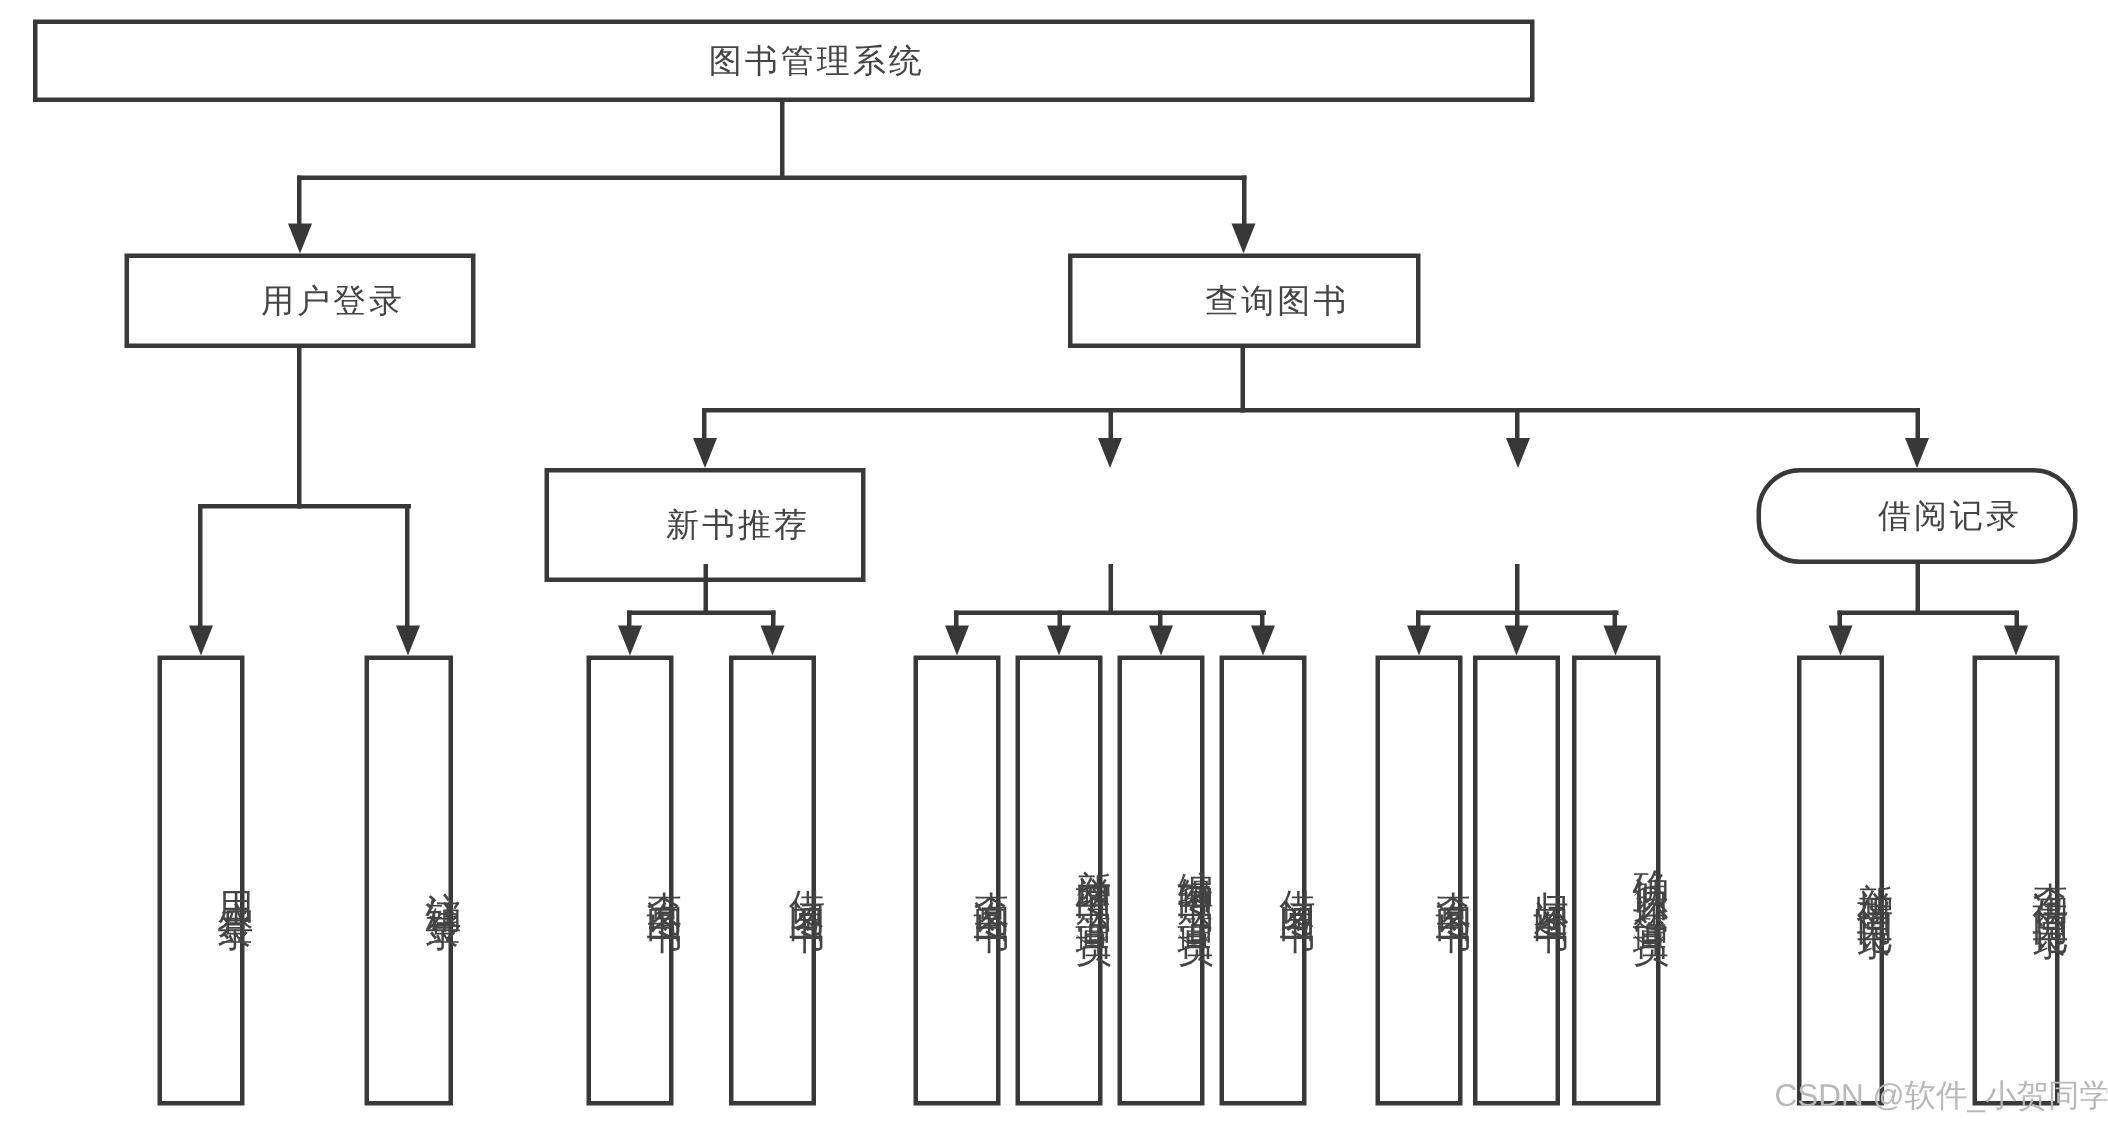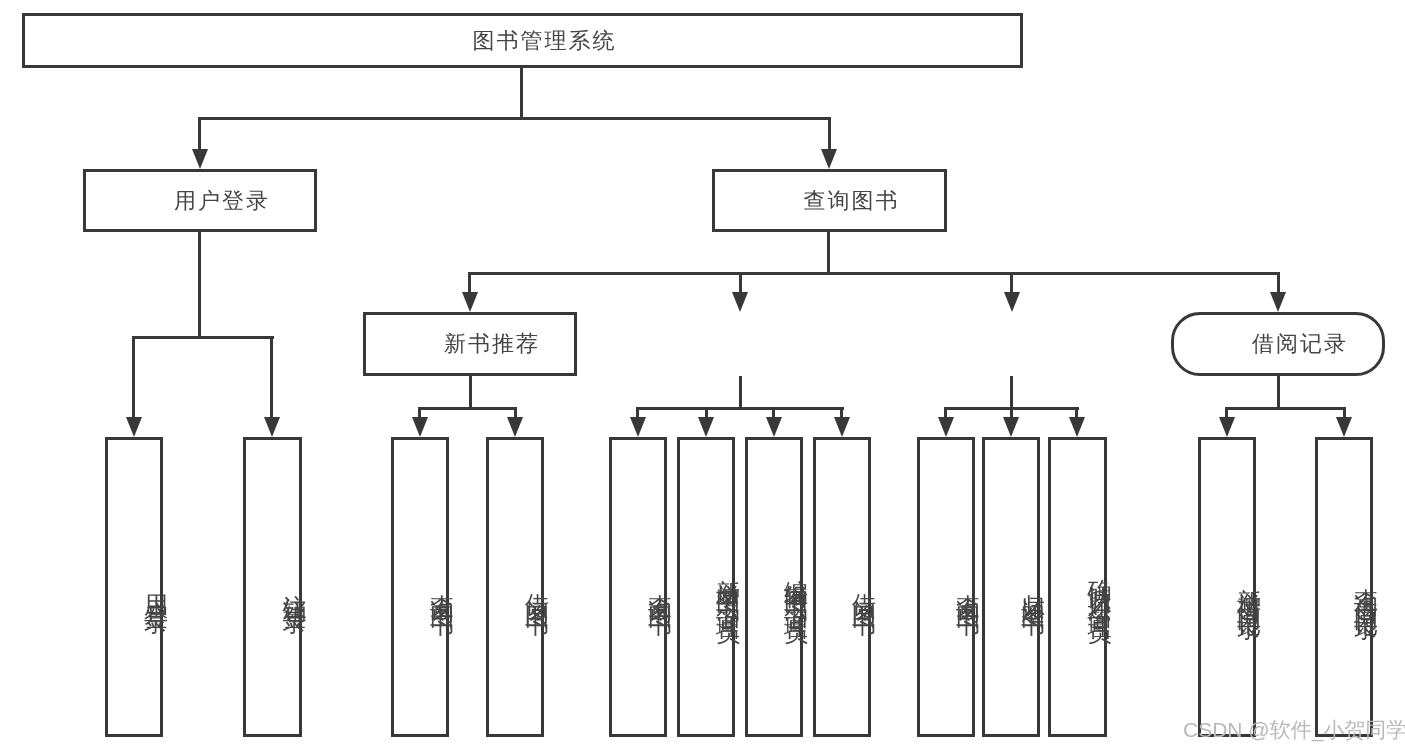--- a/index.html
+++ b/index.html
@@ -100,21 +100,21 @@
   <div class="hline" style="left:468px; top:272px; width:812px;"></div>
   <div class="vline" style="left:468px; top:272px; height:23px;"></div>
   <div class="arrow" style="left:462px; top:292px;"></div>
   <div class="vline" style="left:739px; top:272px; height:23px;"></div>
   <div class="arrow" style="left:732px; top:292px;"></div>
   <div class="vline" style="left:1010px; top:272px; height:23px;"></div>
   <div class="arrow" style="left:1004px; top:292px;"></div>
   <div class="vline" style="left:1277px; top:272px; height:23px;"></div>
   <div class="arrow" style="left:1270px; top:292px;"></div>
 
-  <div class="box hlabel" style="left:363px; top:312px; width:214px; height:64px;">
+  <div class="box hlabel" style="left:363px; top:312px; width:214px; height:76px;">
     <span>新书推荐</span>
   </div>
   <div class="box hlabel" style="left:1171px; top:312px; width:214px; height:64px;border-radius:29px;">
     <span>借阅记录</span>
   </div>
 
   <div class="vline" style="left:469px; top:376px; height:34px;"></div>
   <div class="hline" style="left:418px; top:407px; width:99px;"></div>
   <div class="vline" style="left:418px; top:407px; height:12px;"></div>
   <div class="arrow" style="left:412px; top:417px;"></div>

